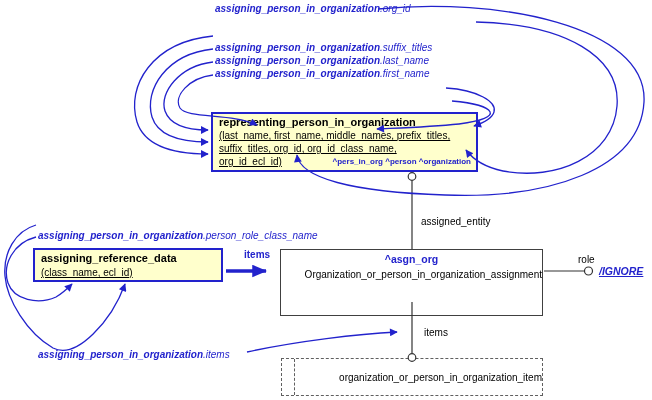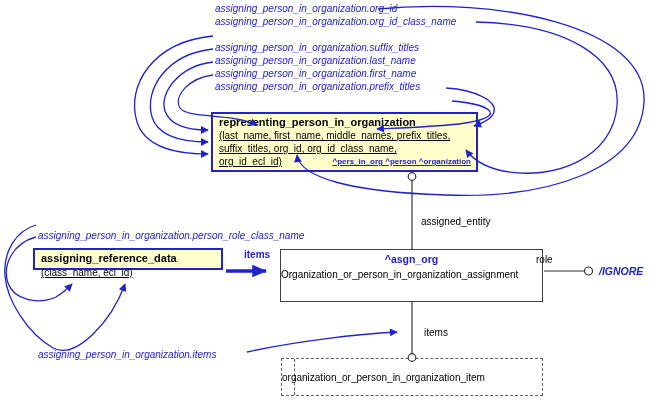--- a/index.html
+++ b/index.html
@@ -4,107 +4,105 @@
 <style>
   html,body{margin:0;padding:0;background:#fff;}
   #canvas{
     position:relative;width:652px;height:400px;overflow:hidden;
     font-family:"Liberation Sans",sans-serif;background:#fff;
   }
   .lbl{
     position:absolute;white-space:nowrap;color:#2222CC;
     font:italic 10px "Liberation Sans",sans-serif;line-height:12px;
   }
-  .lbl .pfx{font-weight:normal;}
+  .lbl .pfx{font-weight:bold;}
   .entity-box{
     position:absolute;background:#FFFFCC;border:2px solid #2222CC;box-sizing:border-box;
   }
   .entity-title{
     position:absolute;left:6px;white-space:nowrap;color:#000;
     font:bold 11px "Liberation Sans",sans-serif;line-height:13px;
   }
   .entity-attrs{
     position:absolute;left:6px;white-space:nowrap;color:#000;
     font:10px "Liberation Sans",sans-serif;line-height:13px;text-decoration:underline;
   }
   .entity-annot{
     position:absolute;white-space:nowrap;color:#2222CC;
-    font:bold 8px "Liberation Sans",sans-serif;line-height:9px;text-decoration:underline;
+    font:bold 8px "Liberation Sans",sans-serif;line-height:9px;
   }
   .plain-box{
     position:absolute;background:#fff;border:1.5px solid #404040;box-sizing:border-box;
   }
   .dashed-box{
     position:absolute;background:#fff;border:1px dashed #606060;box-sizing:border-box;text-decoration:underline;
   }
   .dashed-inner{
     position:absolute;left:12px;top:0;height:100%;width:0;
     border-left:1px dashed #606060;
   }
   .box-text{
-    position:absolute;width:100%;text-align:left;white-space:nowrap;color:#000;
+    position:absolute;width:100%;text-align:right;white-space:nowrap;color:#000;
     font:10px "Liberation Sans",sans-serif;line-height:12px;
   }
   .box-annot-blue{
     position:absolute;width:100%;text-align:center;white-space:nowrap;color:#2222CC;
     font:bold 10.5px "Liberation Sans",sans-serif;line-height:12px;
   }
   .edge-label{
     position:absolute;white-space:nowrap;color:#000;
     font:10px "Liberation Sans",sans-serif;line-height:12px;
   }
   .edge-label-blue{
     position:absolute;white-space:nowrap;color:#2222CC;
     font:bold 10px "Liberation Sans",sans-serif;line-height:12px;
   }
   .ignore-label{
     position:absolute;white-space:nowrap;color:#2222CC;
-    font:italic bold 10.5px "Liberation Sans",sans-serif;line-height:12px;
+    font:italic bold 10.5px "Liberation Sans",sans-serif;line-height:12px;text-decoration:underline;
   }
   #overlay{
     position:absolute;left:0;top:0;width:652px;height:400px;pointer-events:none;
   }
 </style>
 </head>
 <body>
 
 <div id="canvas">
 
   <div class="lbl" style="left:215px;top:3px"><span class="pfx">assigning_person_in_organization</span><span>.org_id</span></div>
-  <div class="lbl" style="left:215px;top:16px"><span class="pfx">assigning_person_in_organization</span><span>.org_id_class_name</span></div>
   <div class="lbl" style="left:215px;top:55px"><span class="pfx">assigning_person_in_organization</span><span>.last_name</span></div>
   <div class="lbl" style="left:215px;top:42px"><span class="pfx">assigning_person_in_organization</span><span>.suffix_titles</span></div>
   <div class="lbl" style="left:215px;top:68px"><span class="pfx">assigning_person_in_organization</span><span>.first_name</span></div>
-  <div class="lbl" style="left:215px;top:81px"><span class="pfx">assigning_person_in_organization</span><span>.prefix_titles</span></div>
 
   <div class="entity-box" style="left:211px;top:112px;width:267px;height:60px">
     <div class="entity-title" style="top:2px">representing_person_in_organization</div>
     <div class="entity-attrs" style="top:15px">(last_name, first_name, middle_names, prefix_titles,</div>
     <div class="entity-attrs" style="top:28px">suffix_titles, org_id, org_id_class_name,</div>
     <div class="entity-attrs" style="top:41px">org_id_ecl_id)</div>
     <div class="entity-annot" style="right:5px;bottom:4px">^pers_in_org ^person ^organization</div>
   </div>
 
   <div class="lbl" style="left:38px;top:230px"><span class="pfx">assigning_person_in_organization</span><span>.person_role_class_name</span></div>
 
-  <div class="entity-box" style="left:33px;top:248px;width:190px;height:22px">
+  <div class="entity-box" style="left:33px;top:248px;width:190px;height:34px">
     <div class="entity-title" style="top:2px">assigning_reference_data</div>
     <div class="entity-attrs" style="top:16px">(class_name, ecl_id)</div>
   </div>
 
   <div class="edge-label-blue" style="left:244px;top:249px">items</div>
 
-  <div class="plain-box" style="left:280px;top:249px;width:263px;height:53px">
+  <div class="plain-box" style="left:280px;top:249px;width:263px;height:67px">
     <div class="box-annot-blue" style="top:3px">^asgn_org</div>
     <div class="box-text" style="top:19px">Organization_or_person_in_organization_assignment</div>
   </div>
 
   <div class="edge-label" style="left:421px;top:216px">assigned_entity</div>
   <div class="edge-label" style="left:424px;top:327px">items</div>
-  <div class="edge-label" style="left:536px;top:254px">role</div>
+  <div class="edge-label" style="left:578px;top:254px">role</div>
   <div class="ignore-label" style="left:599px;top:265px">/IGNORE</div>
 
   <div class="lbl" style="left:38px;top:349px"><span class="pfx">assigning_person_in_organization</span><span>.items</span></div>
 
   <div class="dashed-box" style="left:281px;top:358px;width:262px;height:38px">
     <div class="dashed-inner"></div>
     <div class="box-text" style="top:13px">organization_or_person_in_organization_item</div>
   </div>
 
   <svg id="overlay" width="652" height="400" viewBox="0 0 652 400" xmlns="http://www.w3.org/2000/svg">

